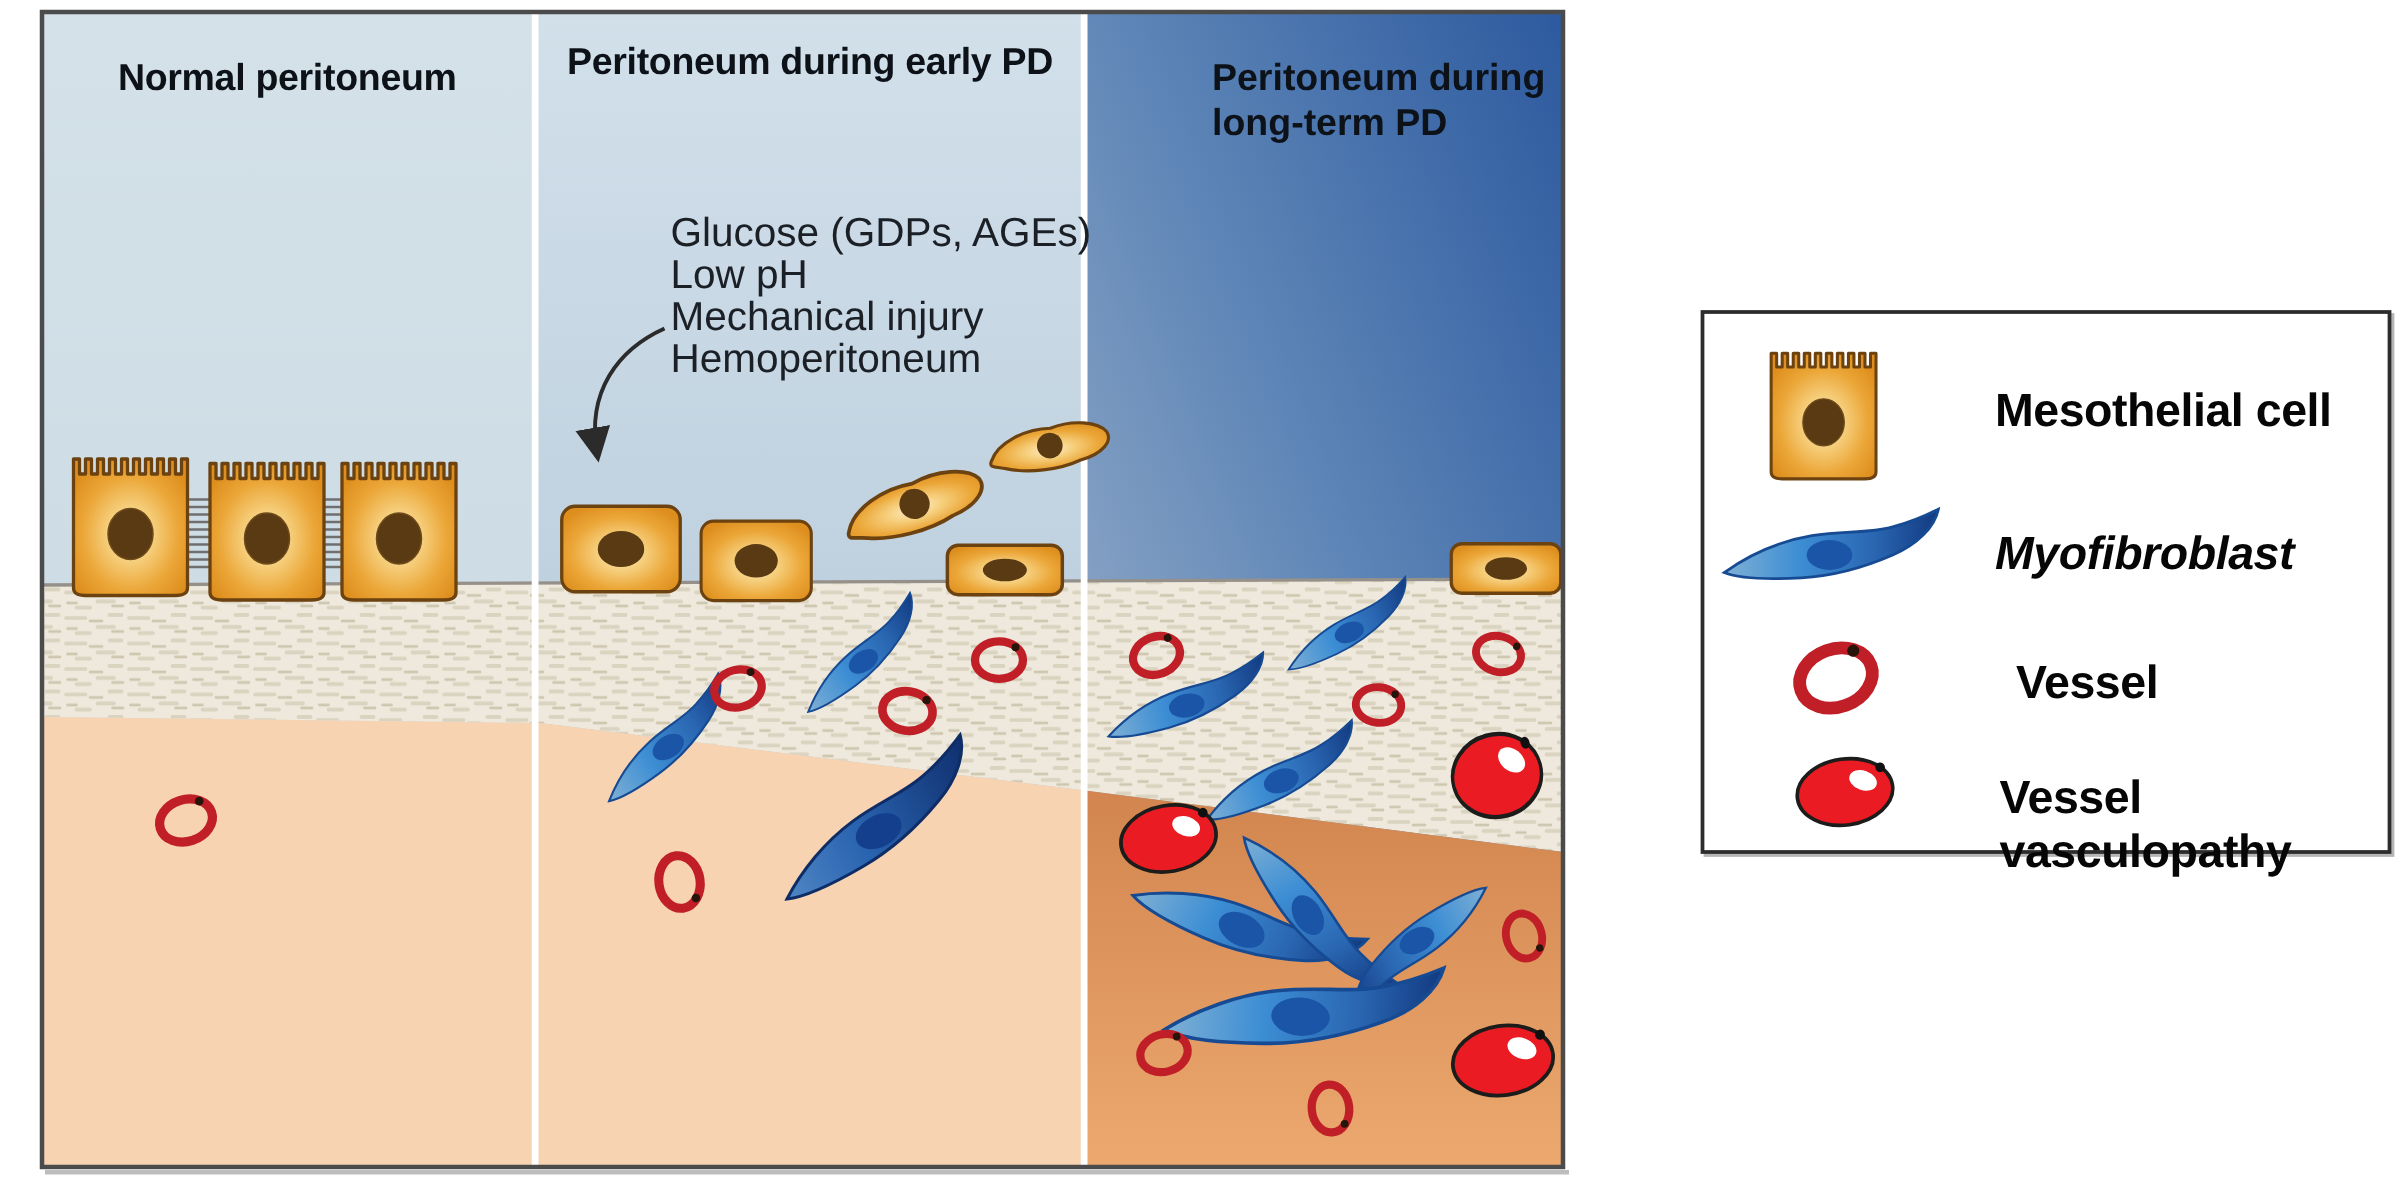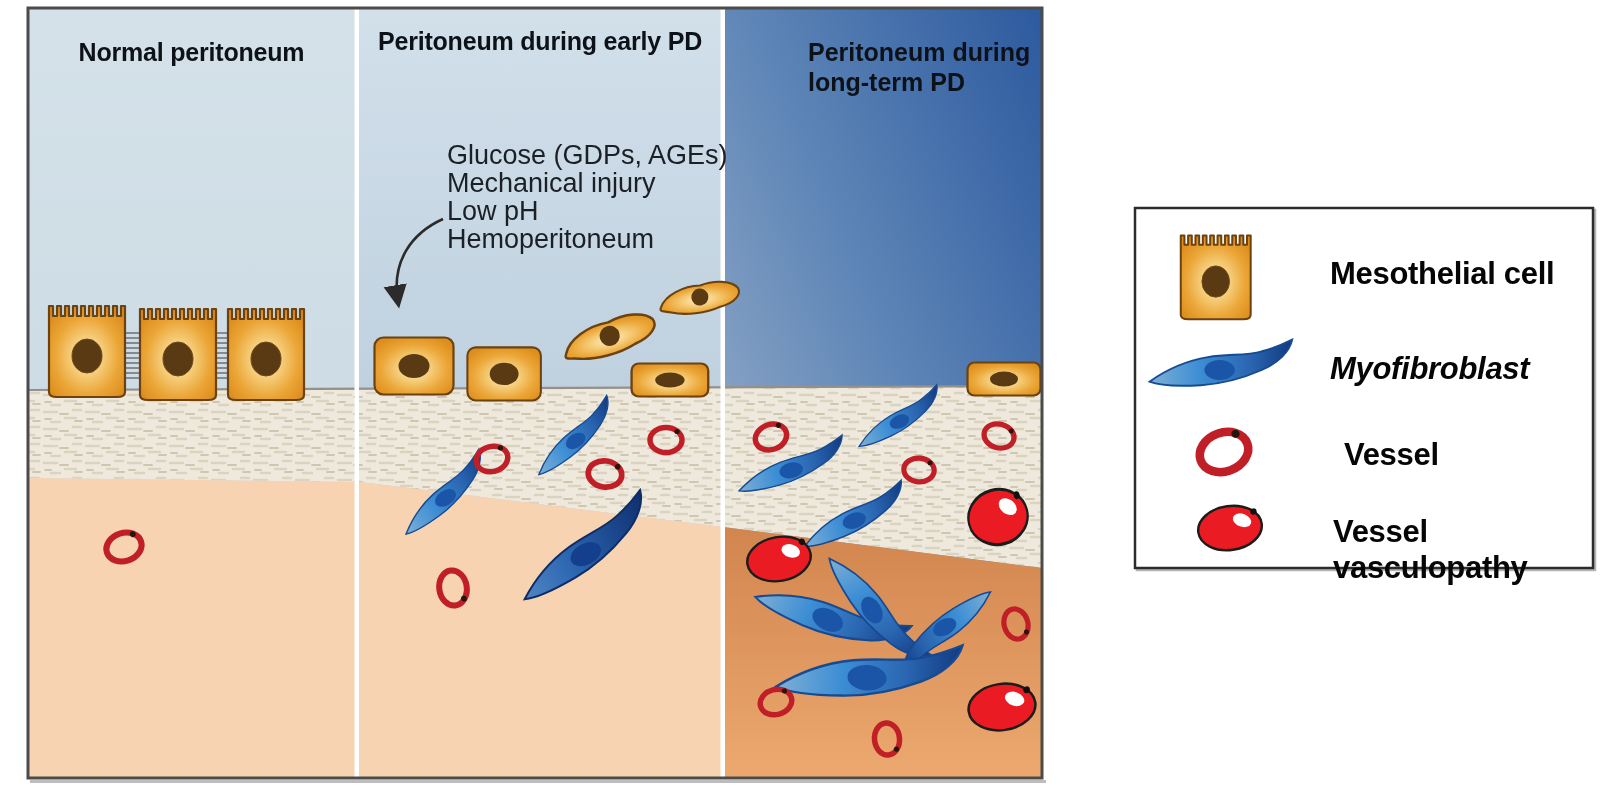--- a/index.html
+++ b/index.html
@@ -185,22 +185,22 @@
 
   <div class="ovl panel-title t1">Normal peritoneum</div>
   <div class="ovl panel-title t2">Peritoneum during early PD</div>
   <div class="ovl t3">
     <span>Peritoneum during</span><br>
     <span>long-term PD</span>
   </div>
 
   <div class="ovl stressors">
     <div>Glucose (GDPs, AGEs)</div>
+    <div>Low pH</div>
     <div>Mechanical injury</div>
-    <div>Low pH</div>
     <div>Hemoperitoneum</div>
   </div>
 
   <div class="ovl legend-label ll1">Mesothelial cell</div>
   <div class="ovl legend-label ll2">Myofibroblast</div>
   <div class="ovl legend-label ll3">Vessel</div>
   <div class="ovl legend-label ll4">Vessel vasculopathy</div>
 </div>
 
 </body></html>

